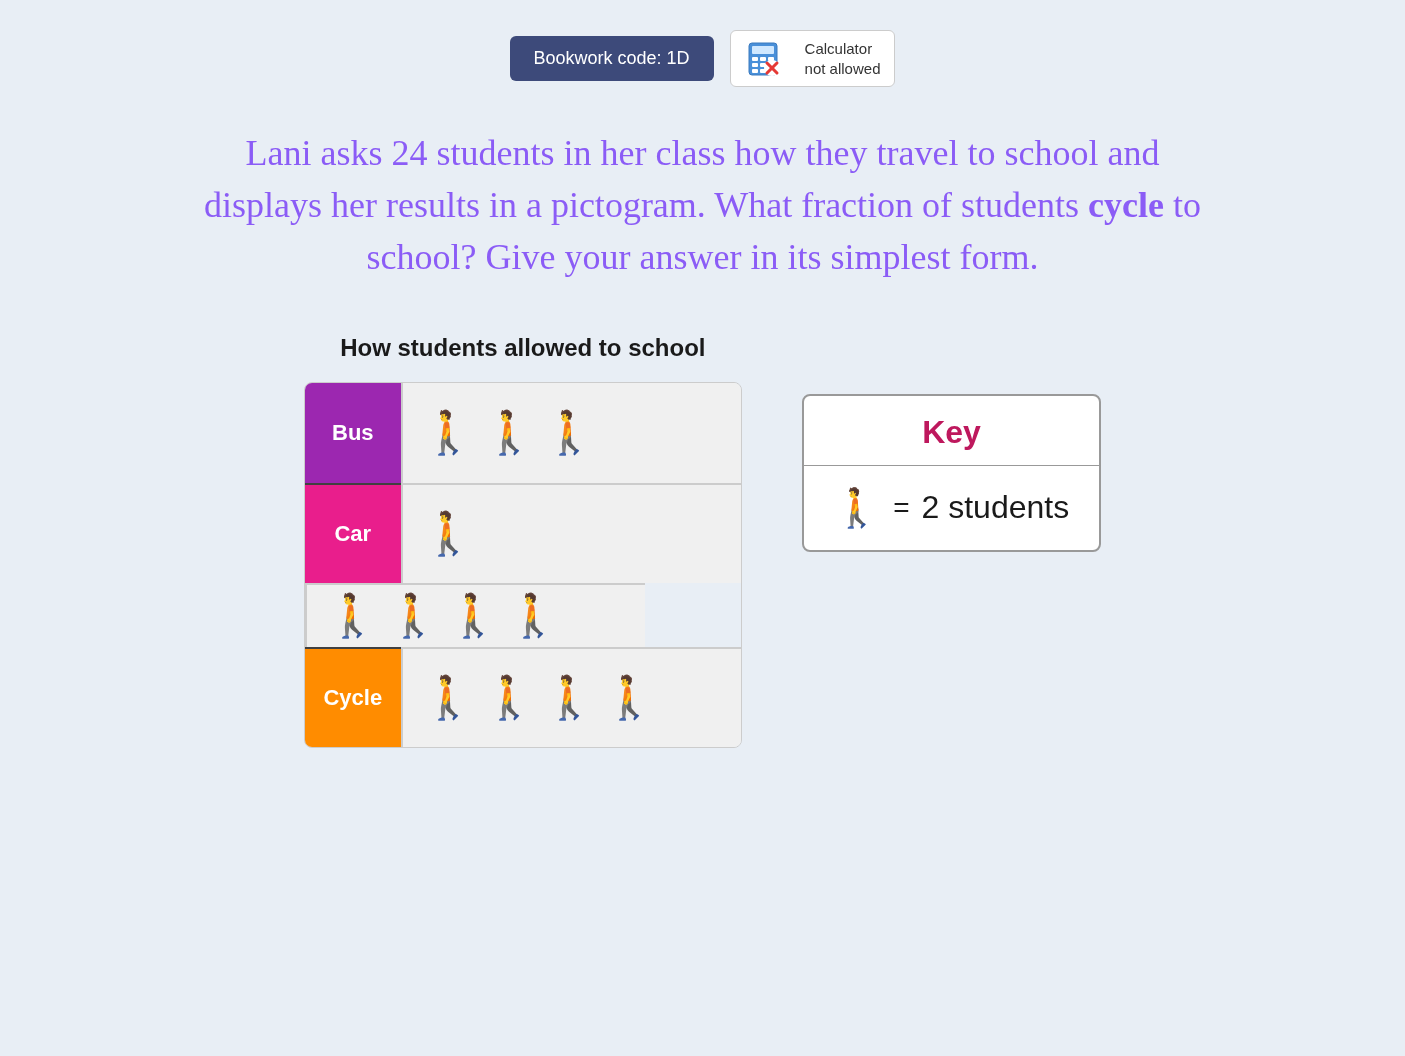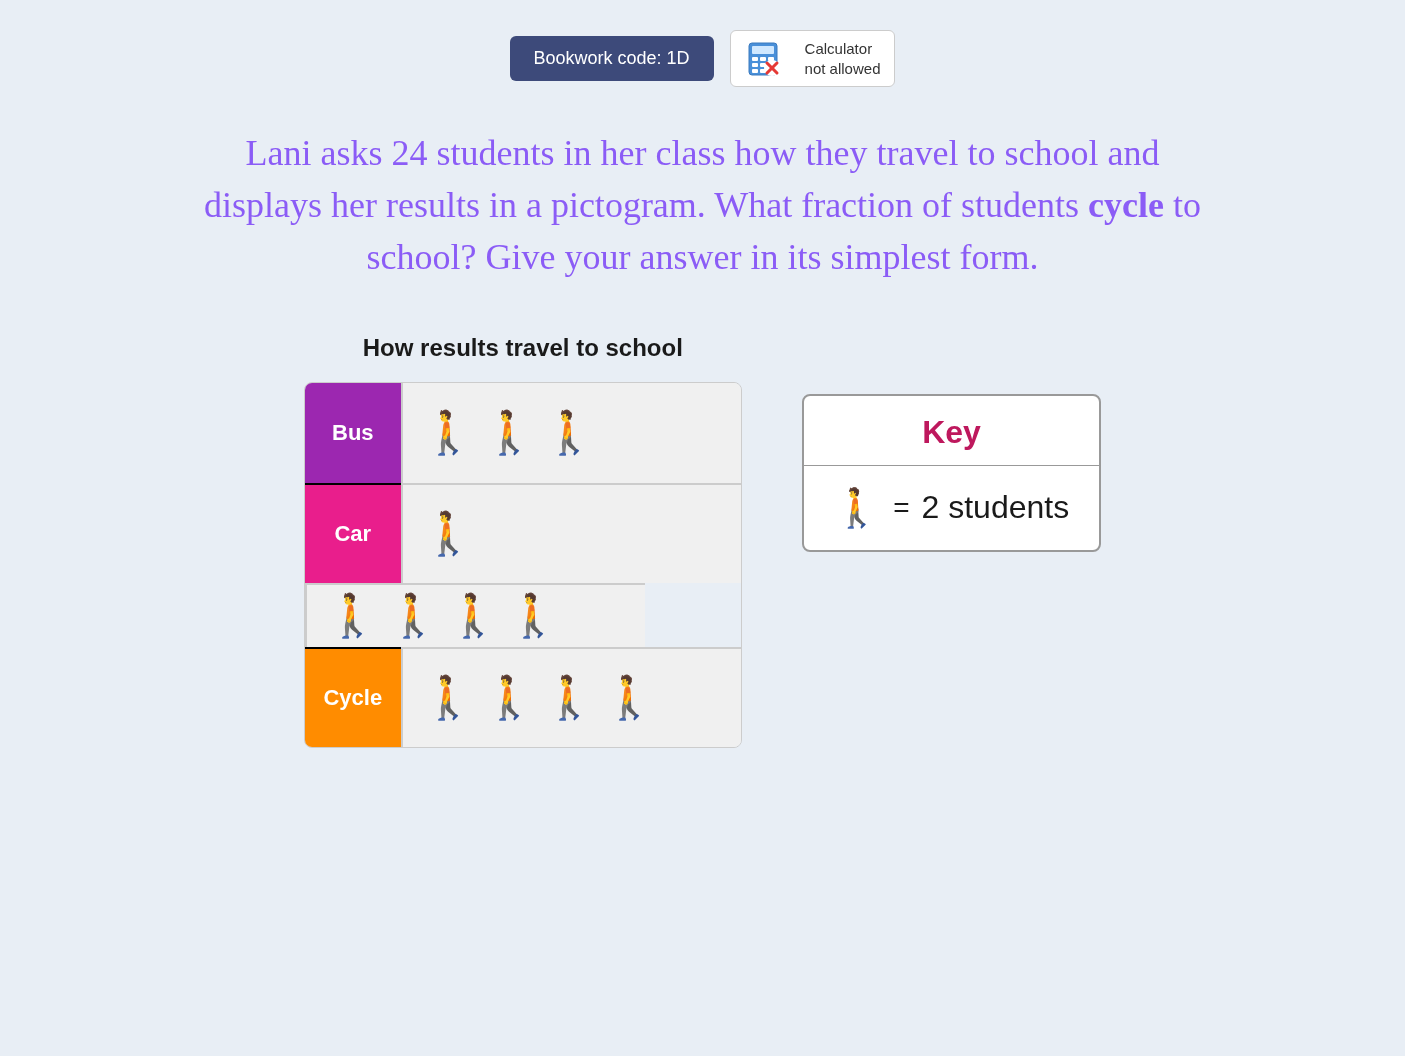--- a/index.html
+++ b/index.html
@@ -134,21 +134,21 @@
       background: #f0f0f0;
       display: flex;
       align-items: center;
       padding: 10px 20px;
       gap: 8px;
       min-width: 340px;
       border-left: 2px solid #ccc;
     }
 
     .picto-row + .picto-row .picto-label {
-      border-top: 2px solid #000000;
+      border-top: 2px solid #404040;
     }
     .picto-row + .picto-row .picto-cells {
       border-top: 2px solid #ccc;
     }
 
     .person-icon {
       font-size: 42px;
       color: #2c2c2c;
       display: inline-block;
       line-height: 1;
@@ -234,21 +234,21 @@
   </div>
 </div>
 
 <div class="question-text">
   <span>Lani asks </span><span>24</span><span> students in her class how they travel to school and displays her results in a pictogram. What fraction of students </span><strong>cycle</strong><span> to school? Give your answer in its simplest form.</span>
 </div>
 
 <div class="chart-section">
 
   <div class="chart-container">
-    <div class="chart-title">How results travel to school</div>
+    <div class="chart-title">How students allowed to school</div>
 
     <div class="pictogram">
 
       <div class="picto-row">
         <div class="picto-label bus">Bus</div>
         <div class="picto-cells">
           <span class="person-icon">🚶</span>
           <span class="person-icon">🚶</span>
           <span class="person-icon">🚶</span>
         </div>

